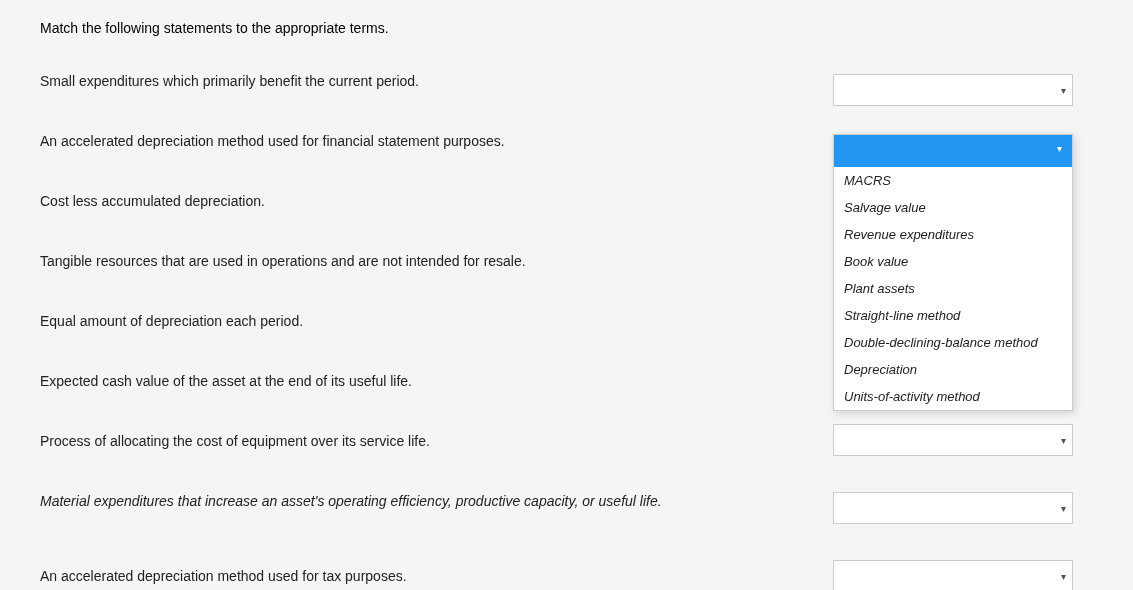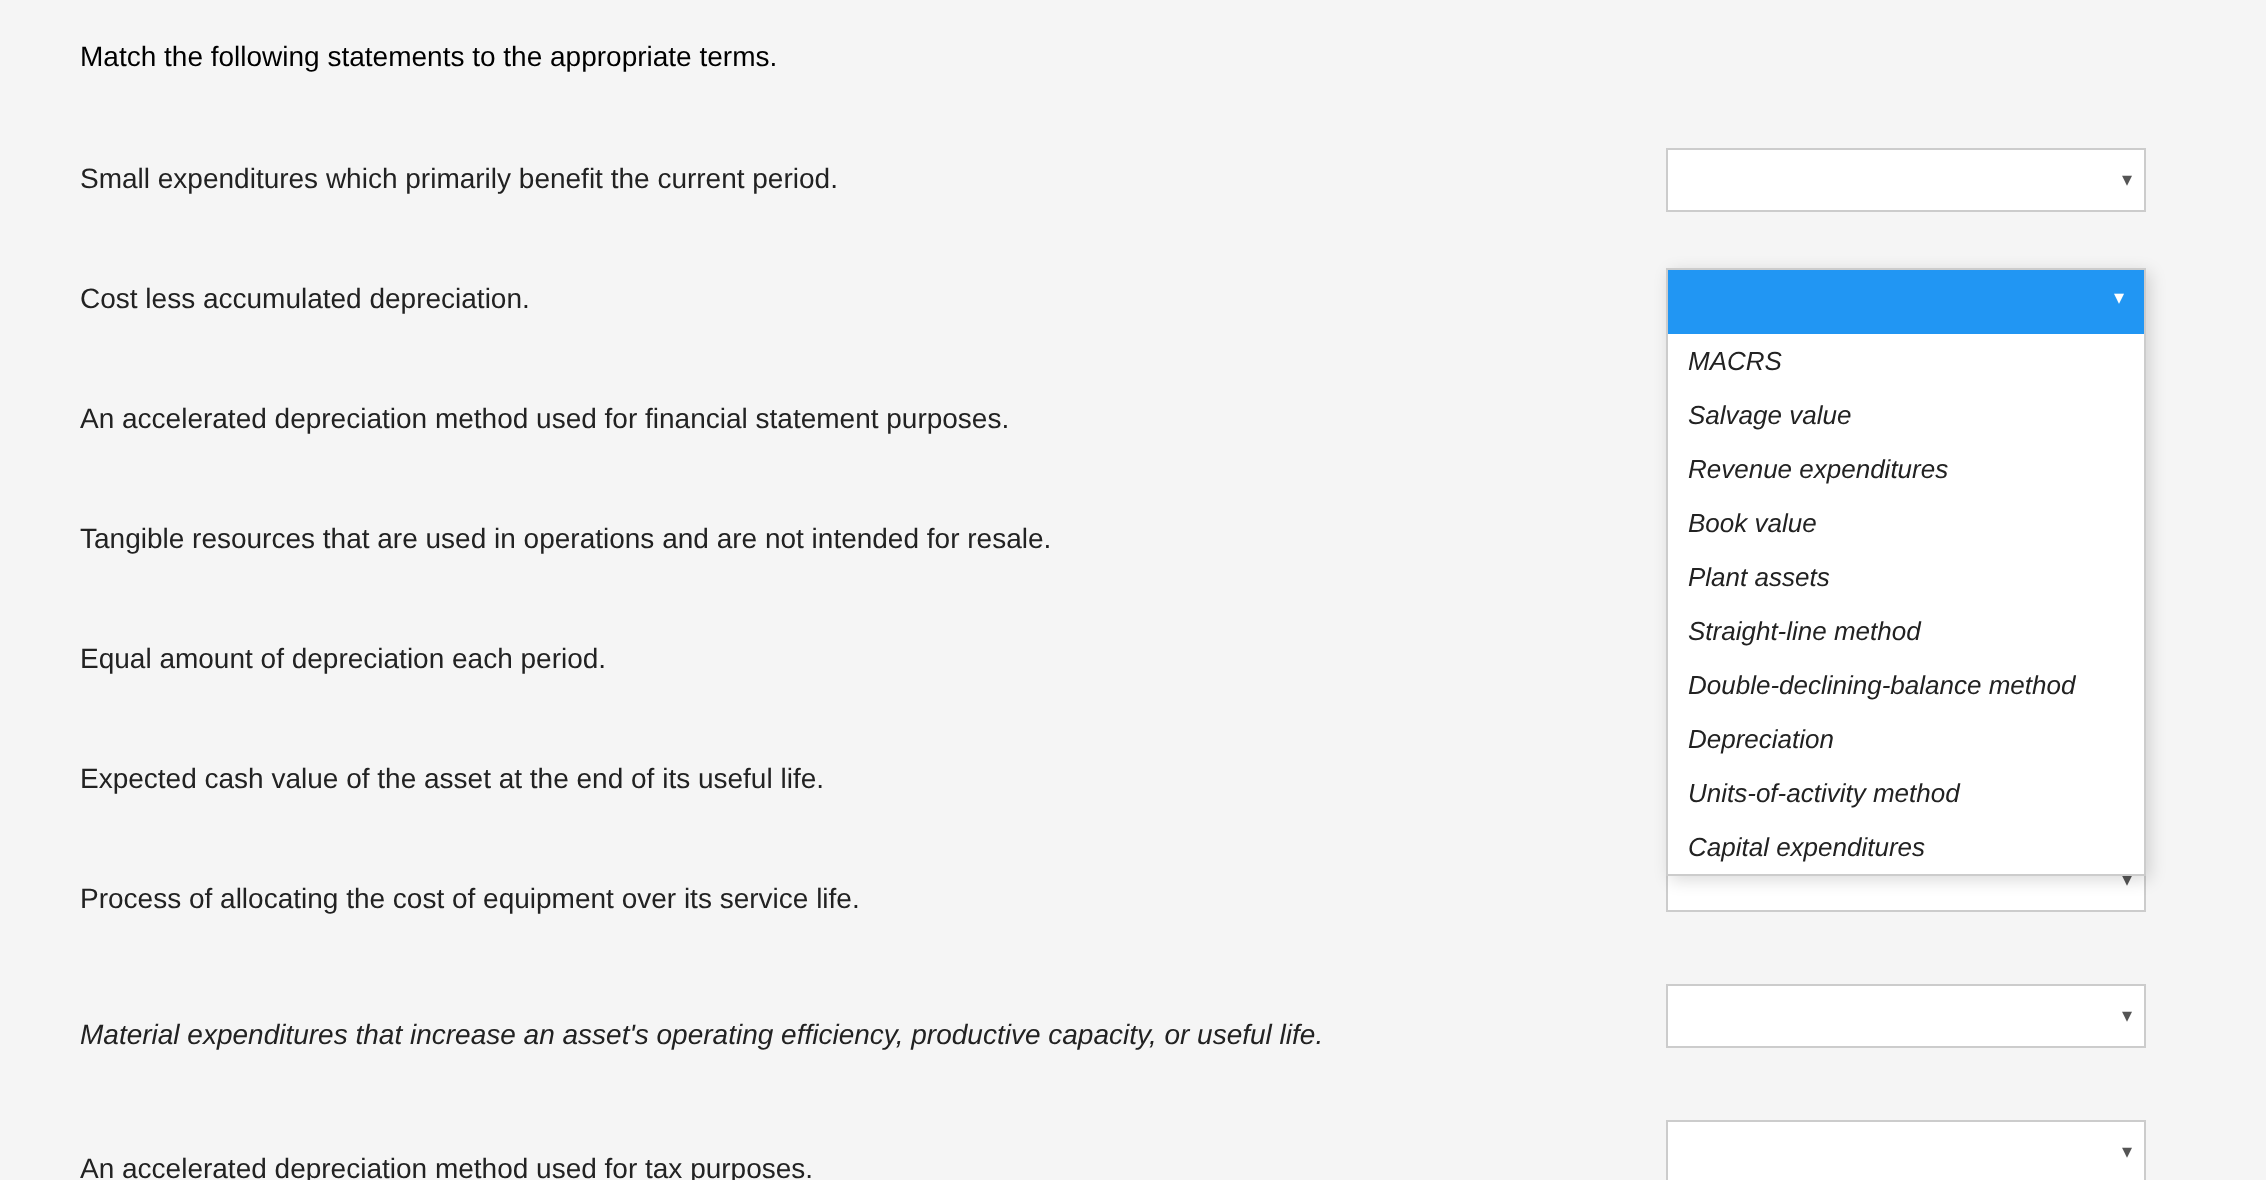--- a/index.html
+++ b/index.html
@@ -40,21 +40,21 @@
     .statements-column {
       flex: 1;
       display: flex;
       flex-direction: column;
       gap: 0;
     }
 
     .statement-row {
       min-height: 60px;
       display: flex;
-      align-items: center;
+      align-items: flex-start;
       padding: 12px 0;
       border-bottom: none;
     }
 
     .statement-text {
       font-size: 14px;
       color: #222;
       line-height: 1.4;
       max-width: 650px;
     }
@@ -122,25 +122,25 @@
 
   <div class="matching-layout">
 
     <div class="statements-column">
 
       <div class="statement-row">
         <span class="statement-text">Small expenditures which primarily benefit the current period.</span>
       </div>
 
       <div class="statement-row">
+        <span class="statement-text">An accelerated depreciation method used for financial statement purposes.</span>
+      </div>
+
+      <div class="statement-row">
         <span class="statement-text">Cost less accumulated depreciation.</span>
-      </div>
-
-      <div class="statement-row">
-        <span class="statement-text">An accelerated depreciation method used for financial statement purposes.</span>
       </div>
 
       <div class="statement-row">
         <span class="statement-text">Tangible resources that are used in operations and are not intended for resale.</span>
       </div>
 
       <div class="statement-row">
         <span class="statement-text">Equal amount of depreciation each period.</span>
       </div>
 
@@ -179,21 +179,20 @@
             <ul class="dropdown-options">
               <li class="dropdown-option">MACRS</li>
               <li class="dropdown-option">Salvage value</li>
               <li class="dropdown-option">Revenue expenditures</li>
               <li class="dropdown-option">Book value</li>
               <li class="dropdown-option">Plant assets</li>
               <li class="dropdown-option">Straight-line method</li>
               <li class="dropdown-option">Double-declining-balance method</li>
               <li class="dropdown-option">Depreciation</li>
               <li class="dropdown-option">Units-of-activity method</li>
-              <li class="dropdown-option">Capital expenditures</li>
             </ul>
           </div>
         </div>
       </div>
 
       <div class="dropdown-row" style="margin-top: 290px;">
         <div class="dropdown-wrapper">
           <div style="position:relative; width:240px; height:32px; border:1px solid #ccc; background:white; cursor:pointer;">
             <span style="position:absolute; right:6px; top:50%; transform:translateY(-50%); font-size:10px; color:#555;">▾</span>
           </div>

